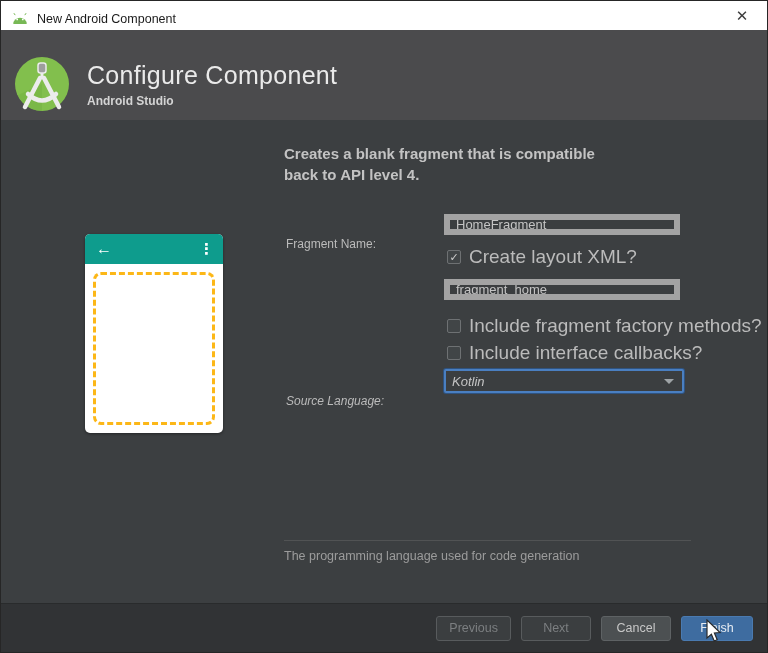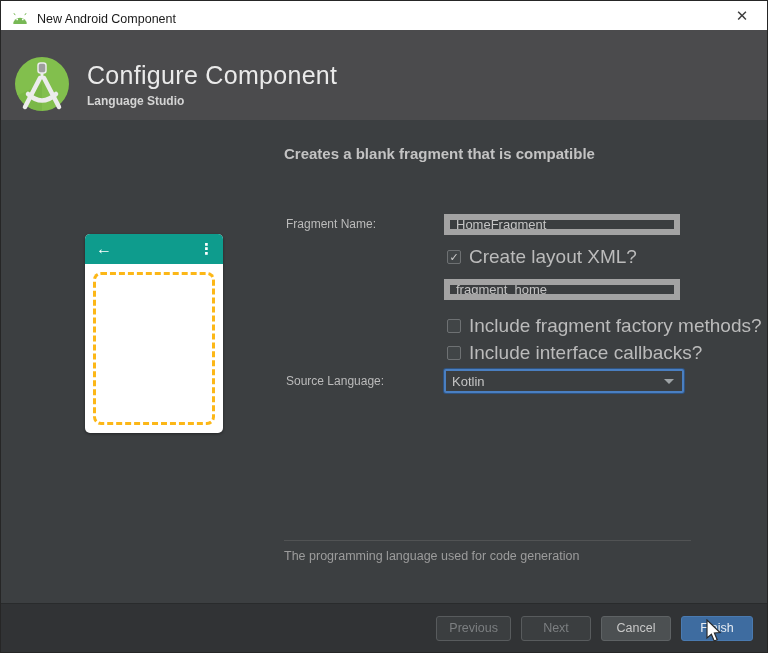--- a/index.html
+++ b/index.html
@@ -33,21 +33,21 @@
   .header .h-title { font-size:25px; font-weight:400; color:#eaeaea; letter-spacing:.3px; }
   .header .h-sub { font-size:12px; font-weight:700; color:#d4d4d4; margin-top:4px; }
 
   
   .body { position:absolute; top:119px; left:0; right:0; bottom:49px; background:#3c3f41; }
 
   .description { position:absolute; left:283px; top:23px; width:420px;
     font-size:15px; font-weight:700; color:#c3c3c3; line-height:21px; }
 
   .form-label { position:absolute; left:285px; height:21px; line-height:21px;
-    font-size:12px; color:#bbbbbb; }
+    font-size:12px; color:#bbbbbb;margin-top:20px; }
 
   .text-input {
     position:absolute; left:443px; width:236px; height:21px;
     background:#3b3e40; border:6px solid #a3a3a3; border-radius:0;
     color:#c4c4c4; font-size:13px; padding:0 6px;
     font-family:"Liberation Sans","DejaVu Sans",sans-serif;
   }
 
   .check-row { position:absolute; left:446px; display:flex; align-items:center; }
   .checkbox {
@@ -135,36 +135,37 @@
         <path d="M5 40 A27 27 0 0 0 29 56 L29 29 Z" fill="#74b243" opacity="0.55"></path>
         <rect x="25" y="8" width="8" height="10" rx="2.5" fill="#9e9e9e" stroke="#ececec" stroke-width="1.5"></rect>
         <line x1="29" y1="18" x2="29" y2="24" stroke="#ececec" stroke-width="3"></line>
         <line x1="27" y1="23" x2="12" y2="52" stroke="#ececec" stroke-width="4.5" stroke-linecap="round"></line>
         <line x1="31" y1="23" x2="46" y2="52" stroke="#ececec" stroke-width="4.5" stroke-linecap="round"></line>
         <path d="M15 39 Q29 52 43 39" stroke="#ececec" stroke-width="4.5" fill="none" stroke-linecap="round"></path>
       </svg>
     </span>
     <div>
       <div class="h-title">Configure Component</div>
-      <div class="h-sub">Language Studio</div>
+      <div class="h-sub">Android Studio</div>
     </div>
   </div>
 
   <div class="body">
 
     <div class="phone-card">
       <div class="phone-appbar">
         <span class="back">←</span>
         <span class="overflow">⋮</span>
       </div>
       <div class="fragment-zone"></div>
     </div>
 
     <div class="description">
       <div>Creates a blank fragment that is compatible</div>
+      <div>back to API level 4.</div>
     </div>
 
     <label class="form-label" style="top:94px;">Fragment Name:</label>
     <input class="text-input" style="top: 94px;" type="text" value="HomeFragment">
 
     <div class="check-row" style="top:126px;">
       <span class="checkbox">✓</span>
       <span class="cb-label">Create layout XML?</span>
     </div>
 
@@ -173,22 +174,22 @@
     <div class="check-row" style="top:222px;">
       <span class="checkbox"></span>
       <span class="cb-label">Include interface callbacks?</span>
     </div>
 
     <div class="check-row" style="top:195px;">
       <span class="checkbox"></span>
       <span class="cb-label">Include fragment factory methods?</span>
     </div>
 
-    <label class="form-label" style="top:251px;">Source Language:</label>
-    <div class="select" style="top:249px;">
+    <label class="form-label" style="top:251px;font-style:italic;">Source Language:</label>
+    <div class="select" style="top:249px;font-style:italic;">
       <span>Kotlin</span>
       <span class="arrow"></span>
     </div>
 
     <div class="divider"></div>
     <div class="hint">The programming language used for code generation</div>
   </div>
 
   <div class="footer">
     <div class="btn disabled">Previous</div>

